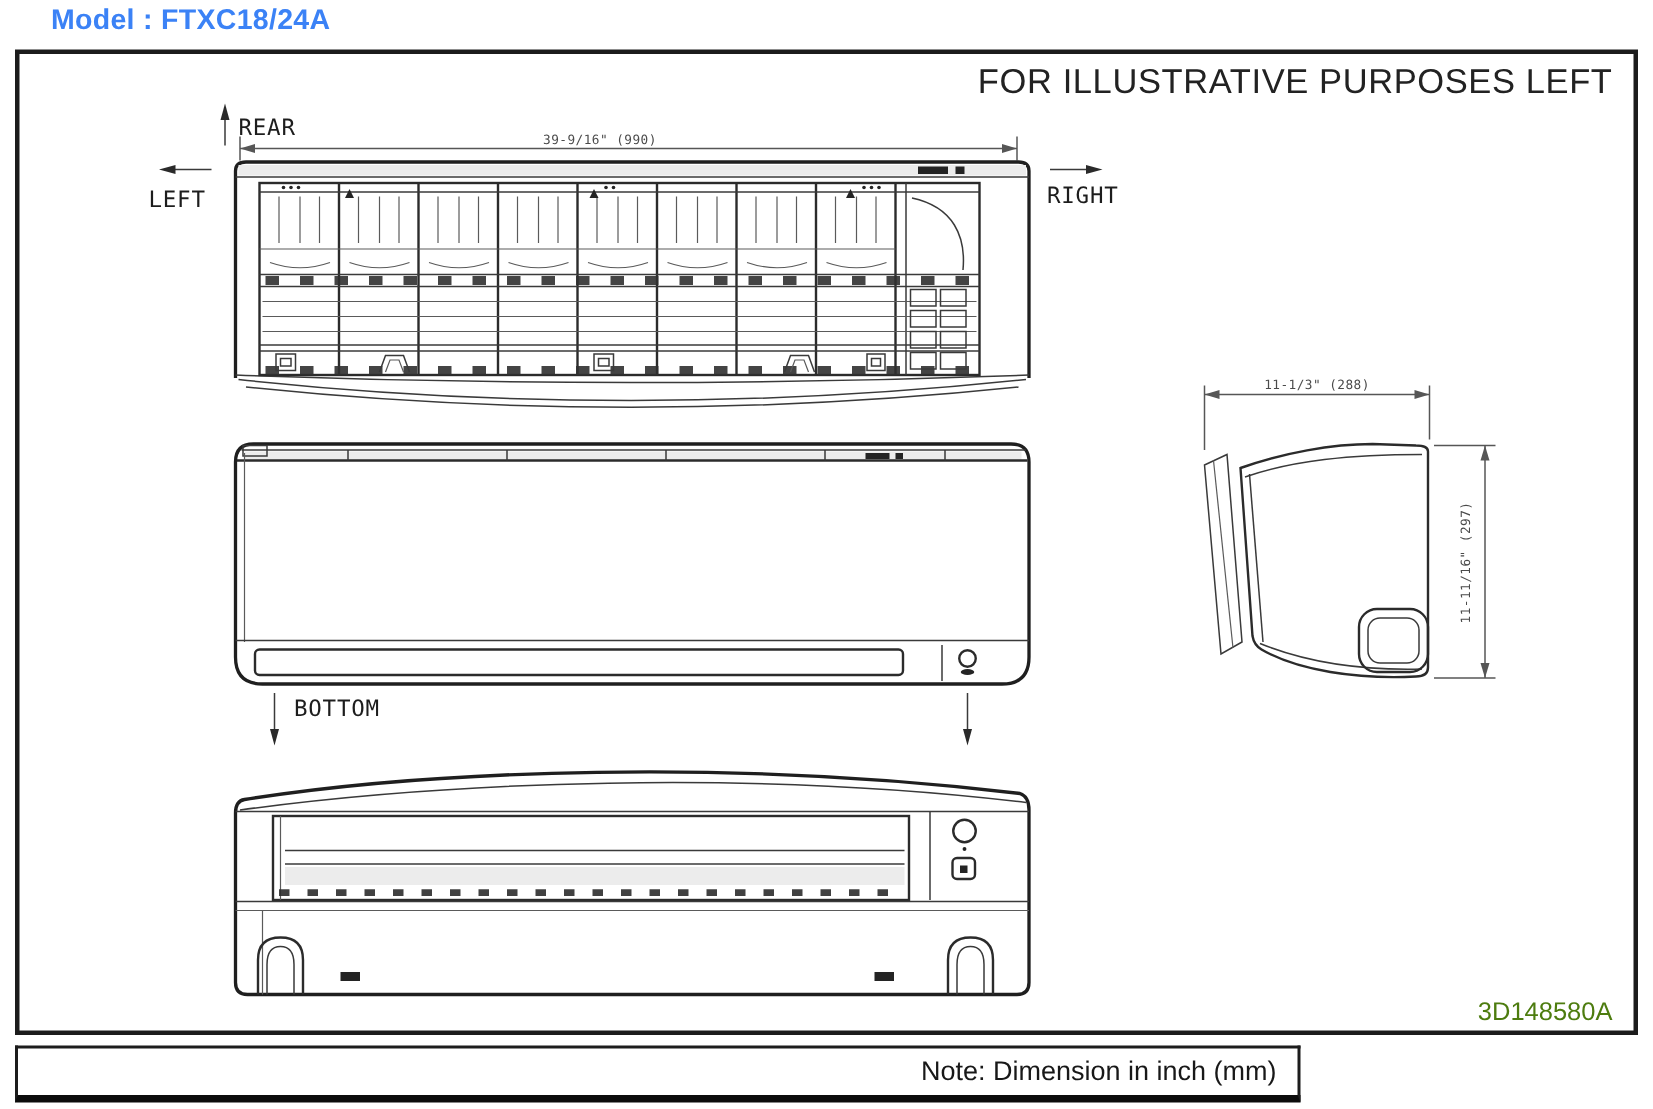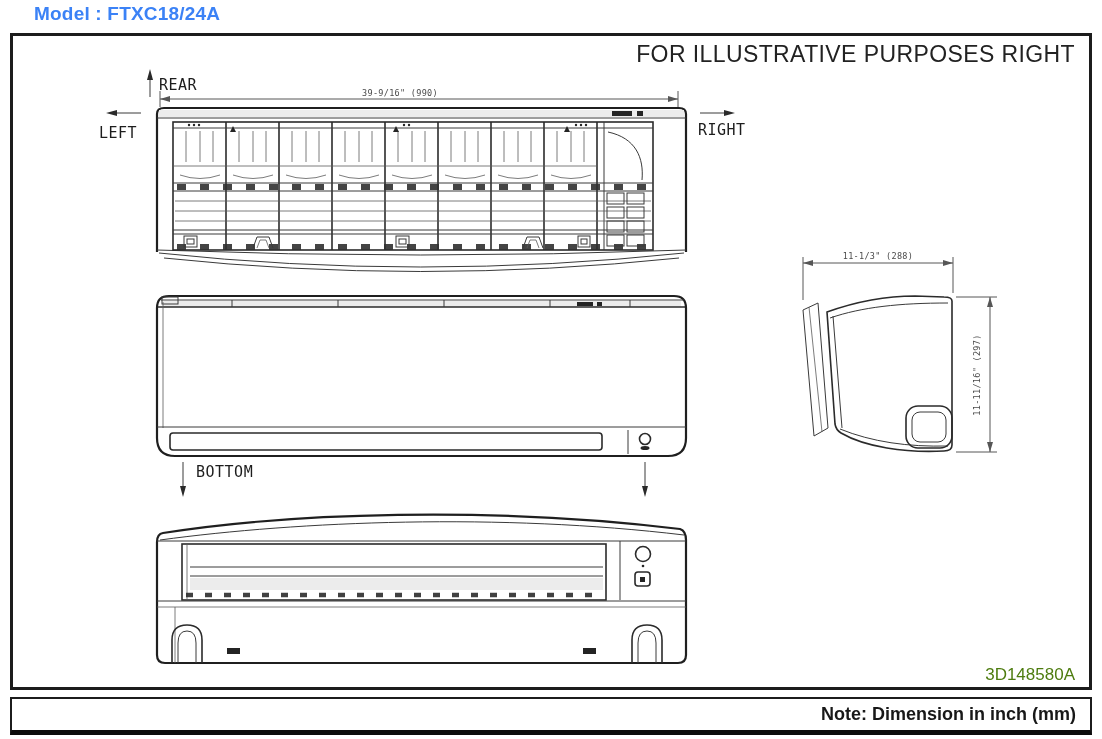--- a/index.html
+++ b/index.html
@@ -27,25 +27,24 @@
     position:absolute; right:14px; top:5px;
     font-size:23px; color:#222; letter-spacing:0.4px;
     white-space:nowrap;
   }
   .drawing-number {
     position:absolute; right:14px; bottom:2px;
     font-size:17px; color:#4d7c0f;
   }
   .notebar {
     position:absolute; left:10px; top:697px;
-    width:1082px; height:38px;
+    width:857px; height:38px;
     border:2px solid #1c1c1c;
     border-bottom:5px solid #0c0c0c;
     text-align:right;
-    font-weight:bold;
   }
   .notebar .note-text {
     display:inline-block;
     padding-right:14px; line-height:30px;
     font-size:18px; color:#181818;
   }
   svg.drawing { position:absolute; left:0; top:0; }
   
   .ln   { stroke:#3a3a3a; stroke-width:1; fill:none; }
   .ln15 { stroke:#2b2b2b; stroke-width:1.6; fill:none; }
@@ -62,21 +61,21 @@
   .dimarrow { fill:#565656; stroke:none; }
 </style>
 </head>
 <body>
 
 <div class="page">
 
   <div class="model-title">Model : FTXC18/24A</div>
 
   <div class="frame">
-    <div class="watermark">FOR ILLUSTRATIVE PURPOSES RIGHT</div>
+    <div class="watermark">FOR ILLUSTRATIVE PURPOSES LEFT</div>
     <div class="drawing-number">3D148580A</div>
   </div>
 
   <svg class="drawing" width="1102" height="739" viewBox="0 0 1102 739" xmlns="http://www.w3.org/2000/svg">
 
     <g>
 
       <line class="ln" x1="150" y1="97" x2="150" y2="76"></line>
       <path class="arrowhead" d="M150,69 L147,80 L153,80 Z"></path>
       <text class="dirtext" x="159" y="90">REAR</text>

